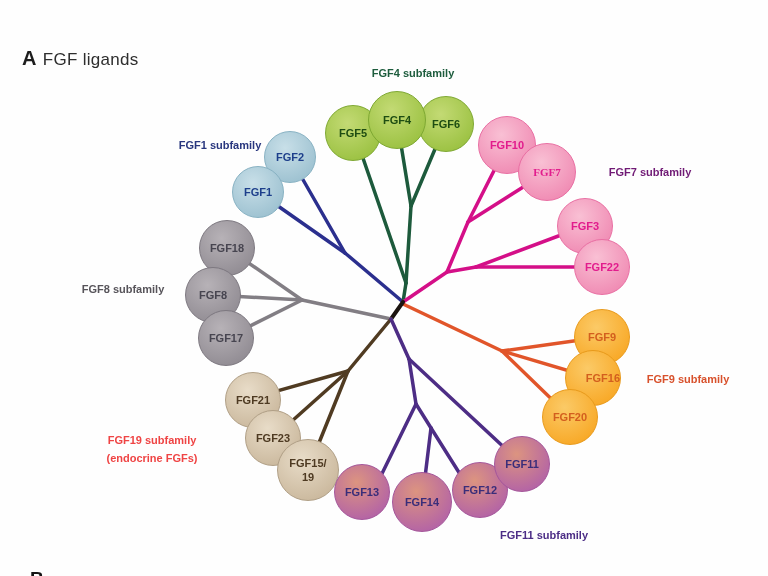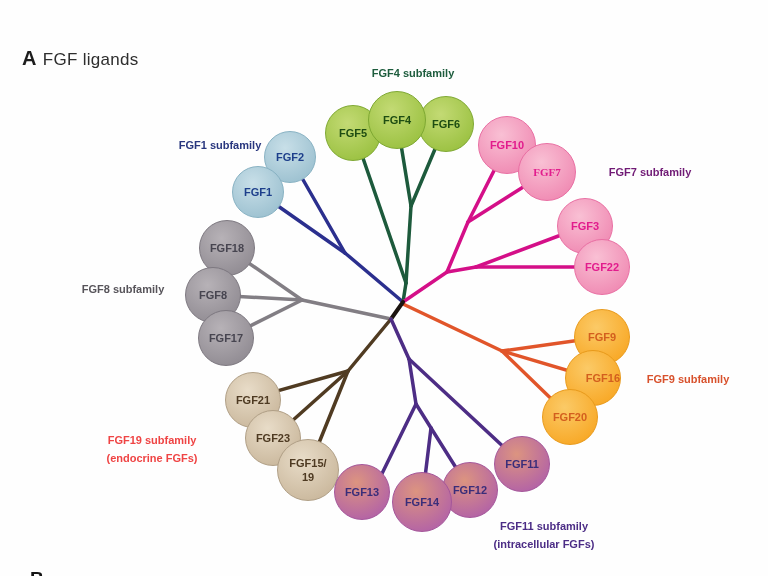--- a/index.html
+++ b/index.html
@@ -130,21 +130,21 @@
       </div>
       <div class="node" style="left: 565px; top: 350px; width: 56px; height: 56px; background: radial-gradient(circle at 40% 32%, rgb(251, 202, 103), rgb(248, 169, 40) 78%); border: 1.5px solid rgb(232, 154, 27); color: rgb(211, 95, 30); align-items: flex-end;">
         <span>FGF16</span>
       </div>
       <div class="node" style="left: 542px; top: 389px; width: 56px; height: 56px; background: radial-gradient(circle at 40% 32%, rgb(251, 202, 103), rgb(248, 169, 40) 78%); border: 1.5px solid rgb(232, 154, 27); color: rgb(211, 95, 30);">
         <span>FGF20</span>
       </div>
       <div class="node" style="left: 334px; top: 464px; width: 56px; height: 56px; background: radial-gradient(circle at 40% 32%, rgb(220, 148, 128), rgb(180, 100, 165) 78%); border: 1.5px solid rgb(164, 86, 154); color: rgb(58, 45, 122);">
         <span>FGF13</span>
       </div>
-      <div class="node" style="left: 442px; top: 462px; width: 56px; height: 56px; background: radial-gradient(circle at 40% 32%, rgb(220, 148, 128), rgb(180, 100, 165) 78%); border: 1.5px solid rgb(164, 86, 154); color: rgb(58, 45, 122); justify-content: center;">
+      <div class="node" style="left: 452px; top: 462px; width: 56px; height: 56px; background: radial-gradient(circle at 40% 32%, rgb(220, 148, 128), rgb(180, 100, 165) 78%); border: 1.5px solid rgb(164, 86, 154); color: rgb(58, 45, 122); justify-content: center;">
         <span>FGF12</span>
       </div>
       <div class="node" style="left: 392px; top: 472px; width: 60px; height: 60px; background: radial-gradient(circle at 40% 32%, rgb(220, 148, 128), rgb(180, 100, 165) 78%); border: 1.5px solid rgb(164, 86, 154); color: rgb(58, 45, 122); text-align: right;">
         <span>FGF14</span>
       </div>
       <div class="node" style="left: 494px; top: 436px; width: 56px; height: 56px; background: radial-gradient(circle at 40% 32%, rgb(220, 148, 128), rgb(180, 100, 165) 78%); border: 1.5px solid rgb(164, 86, 154); color: rgb(58, 45, 122);">
         <span>FGF11</span>
       </div>
     </div>
   <div id="labels-layer">
@@ -162,18 +162,17 @@
       </div>
       <div class="family-label" style="left: 152px; top: 449px; color: #ef4444;">
         <div>FGF19 subfamily</div>
         <div>(endocrine FGFs)</div>
       </div>
       <div class="family-label" style="left: 688px; top: 379px; color: rgb(216, 81, 44);">
         <div>FGF9 subfamily</div>
       </div>
       <div class="family-label" style="left: 544px; top: 535px; color: rgb(76, 45, 134);">
         <div>FGF11 subfamily</div>
-        <div>(intracellular FGFs)</div>
       </div>
     </div>
 
   <div id="partial-b">B</div>
 </div>
 
 </body></html>

